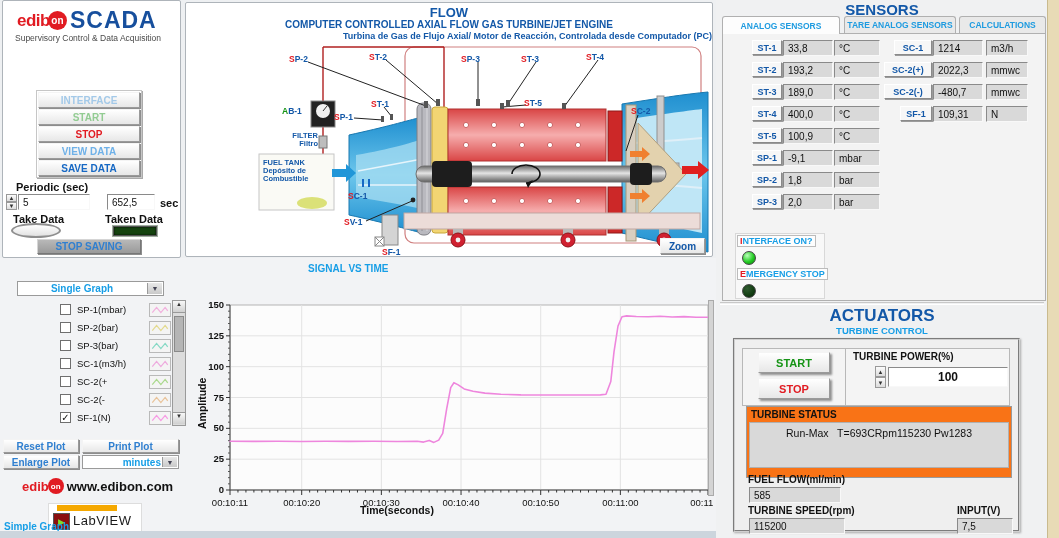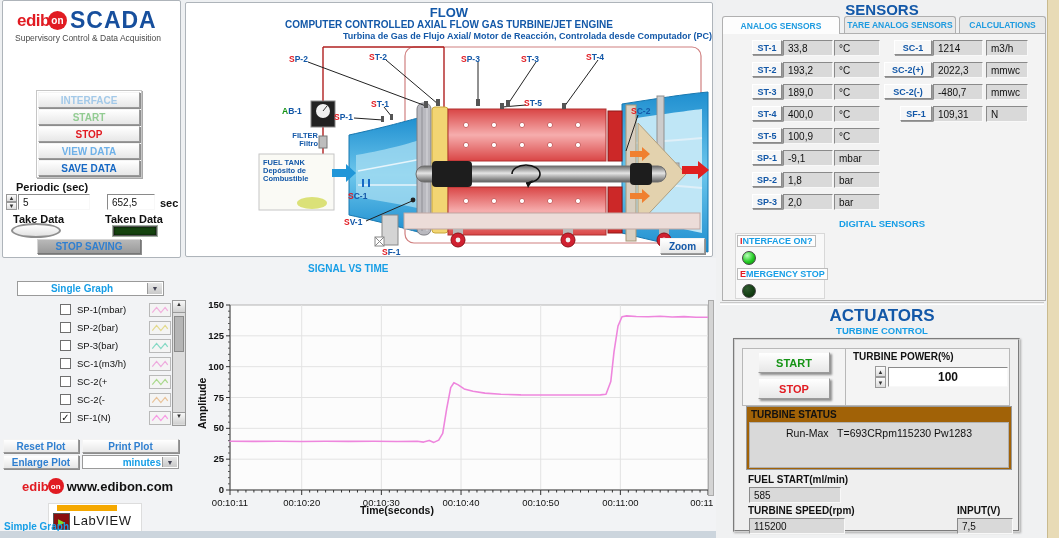--- a/index.html
+++ b/index.html
@@ -517,21 +517,20 @@
     <div class="label-btn two-tone srow-label" style="left:168px;top:62px;width:48px">SC-2(+)</div>
     <div class="field" style="left:217px;top:62px;width:50px;height:16px">2022,3</div>
     <div class="field" style="left:270px;top:62px;width:42px;height:16px">mmwc</div>
     <div class="label-btn two-tone srow-label" style="left:168px;top:84px;width:48px">SC-2(-)</div>
     <div class="field" style="left:217px;top:84px;width:50px;height:16px">-480,7</div>
     <div class="field" style="left:270px;top:84px;width:42px;height:16px">mmwc</div>
     <div class="label-btn two-tone srow-label" style="left:184px;top:106px;width:32px">SF-1</div>
     <div class="field" style="left:217px;top:106px;width:50px;height:16px">109,31</div>
     <div class="field" style="left:270px;top:106px;width:42px;height:16px">N</div>
 
-    <div class="abs bold cyan" style="left:0;top:218px;width:100%;text-align:center;font-size:9.5px">DIGITAL SENSORS</div>
     <div class="abs" style="left:19px;top:233px;width:90px;height:66px;background:#f8f8f8;border:1px solid #d8d8d8"></div>
     <div class="mini-label two-tone" style="left:21px;top:235px;color:#179ee6">INTERFACE ON?</div>
     <div class="led led-on" style="left:26px;top:251px"></div>
     <div class="mini-label two-tone" style="left:21px;top:268px;color:#179ee6">EMERGENCY STOP</div>
     <div class="led led-off" style="left:26px;top:284px"></div>
 
     <div class="abs" style="left:4px;top:302px;width:324px;height:3px;border-top:1px solid #c8c8c8;border-bottom:1px solid #fff"></div>
     <div class="abs bold blue-title" style="left:0;top:306px;width:100%;text-align:center;font-size:17px">ACTUATORS</div>
     <div class="abs bold cyan" style="left:0;top:325px;width:100%;text-align:center;font-size:9.5px">TURBINE CONTROL</div>
 
@@ -540,26 +539,26 @@
       <div class="abs" style="left:110px;top:8px;width:1px;height:58px;background:#b8b8b8"></div>
       <div class="bevel-btn" style="left:23px;top:12px;width:72px;height:21px;font-size:11px;color:#169416;box-shadow:2px 2px 2px #909090">START</div>
       <div class="bevel-btn" style="left:23px;top:38px;width:72px;height:21px;font-size:11px;color:#e11b22;box-shadow:2px 2px 2px #909090">STOP</div>
       <div class="abs bold" style="left:118px;top:11px;width:155px;text-align:left;font-size:10px">TURBINE POWER(%)</div>
       <div class="spin" style="left:140px;top:26px;height:22px">
           <span>▲</span>
           <span>▼</span>
         </div>
       <div class="field white bold" style="left:153px;top:27px;width:120px;height:20px;justify-content:center;font-size:12px">100</div>
 
-      <div class="abs" style="left:11px;top:66px;width:266px;height:64px;background:#a16207;border:1px solid #9a9a9a">
+      <div class="abs" style="left:11px;top:66px;width:266px;height:72px;background:#f97316;border:1px solid #9a9a9a">
         <div class="abs bold" style="left:4px;top:2px;font-size:10px">TURBINE STATUS</div>
         <div class="abs" style="left:2px;top:15px;width:260px;height:46px;background:#d9d9d9;border:1px solid #b0b0b0;text-align:center;font-size:10.5px;padding-top:4px;white-space:pre">Run-Max   T=693CRpm115230 Pw1283</div>
       </div>
 
-      <div class="abs bold" style="left:13px;top:134px;font-size:10px">FUEL START(ml/min)</div>
+      <div class="abs bold" style="left:13px;top:134px;font-size:10px">FUEL FLOW(ml/min)</div>
       <div class="field" style="left:14px;top:147px;width:92px;height:16px">585</div>
       <div class="abs bold" style="left:13px;top:165px;font-size:10px">TURBINE SPEED(rpm)</div>
       <div class="field" style="left:14px;top:178px;width:96px;height:16px">115200</div>
       <div class="abs bold" style="left:222px;top:165px;font-size:10px">INPUT(V)</div>
       <div class="field" style="left:222px;top:178px;width:56px;height:16px">7,5</div>
     </div>
   </div>
 
   <div class="abs" style="left:1047px;top:0;width:12px;height:538px;background:#e8dbb6;border-left:1px solid #c9ba8e"></div>
 </div>

